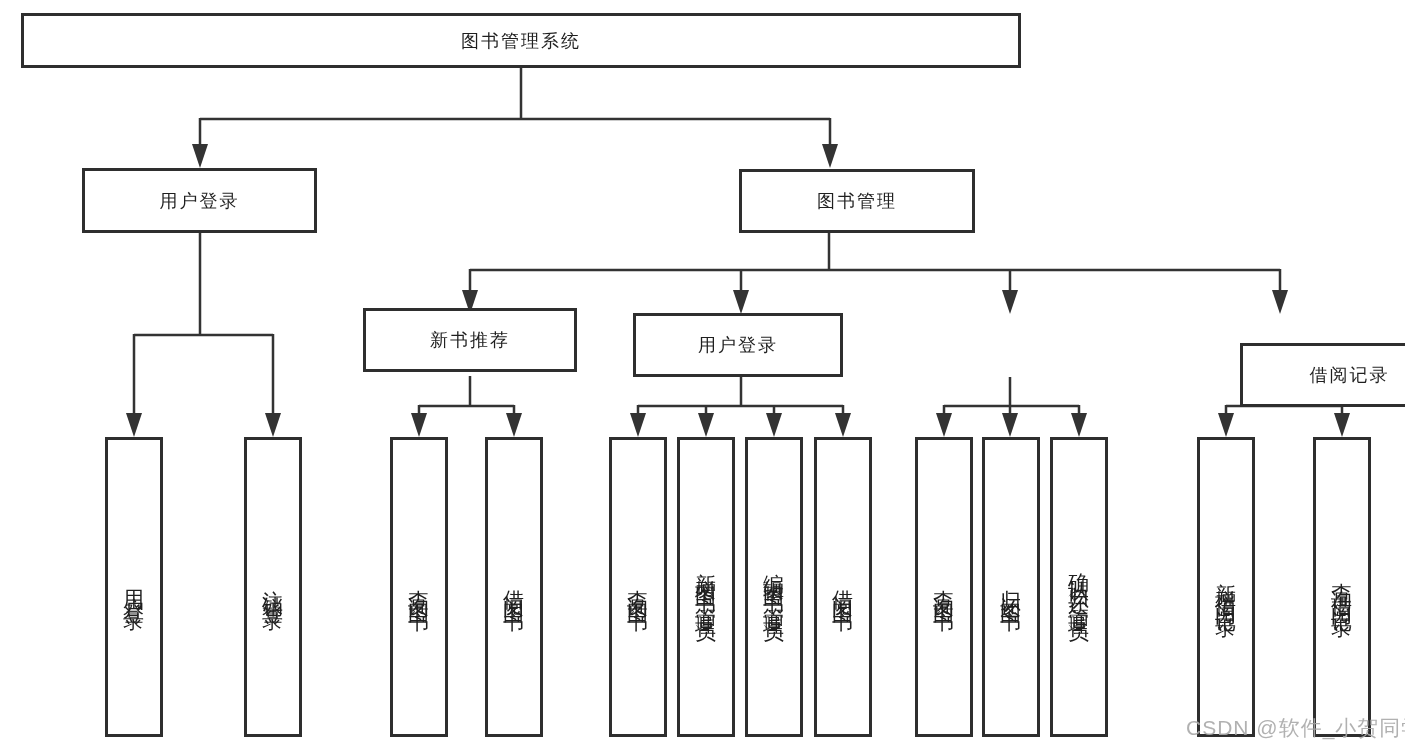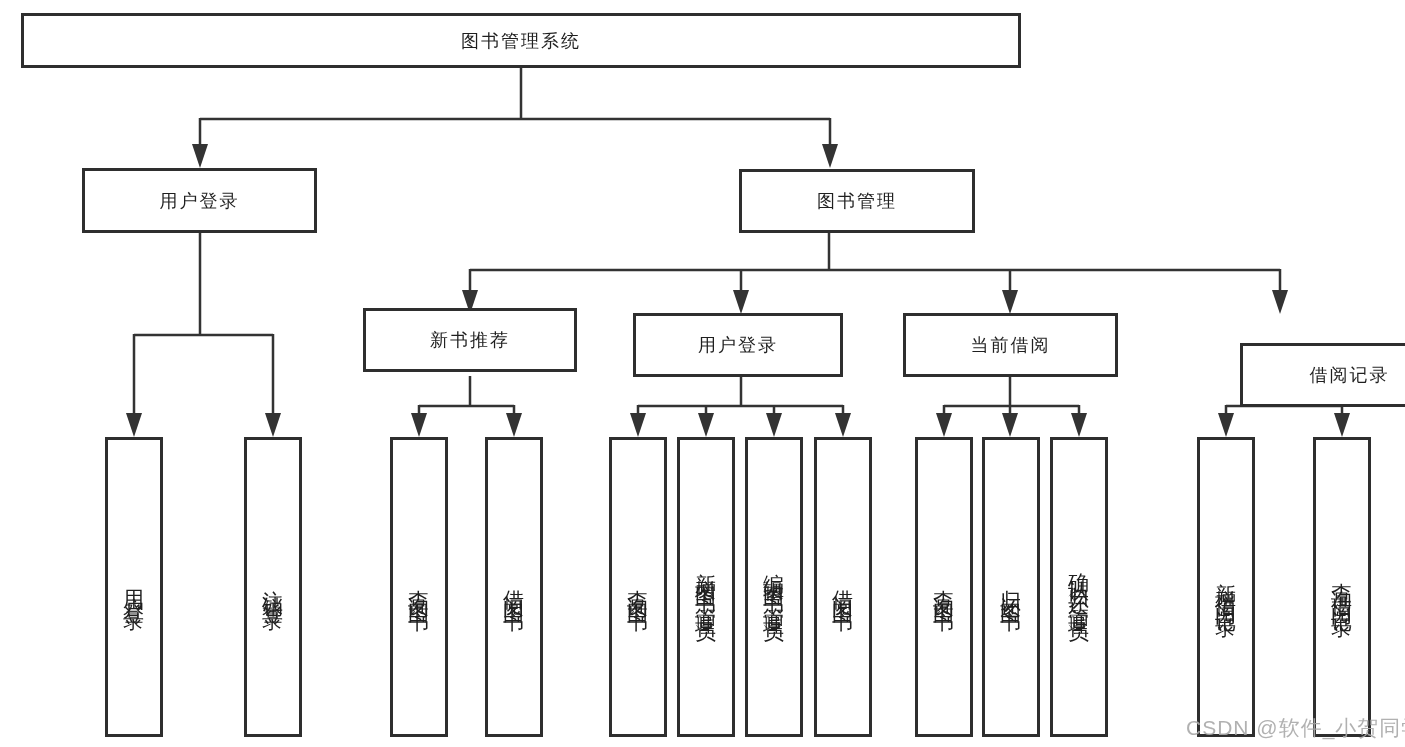--- a/index.html
+++ b/index.html
@@ -104,21 +104,20 @@
     </g>
   </svg>
 
   <div class="hbox" style="left:21px; top:13px; width:1000px; height:55px;">图书管理系统</div>
 
   <div class="hbox" style="left:82px; top:168px; width:235px; height:65px;">用户登录</div>
   <div class="hbox" style="left:711px; top:169px; width:236px; height:64px;margin-left:28px;">图书管理</div>
 
   <div class="hbox" style="left:363px; top:308px; width:214px; height:64px;">新书推荐</div>
   <div class="hbox" style="left:633px; top:313px; width:210px; height:64px;">用户登录</div>
-  <div class="hbox" style="left:903px; top:313px; width:215px; height:64px;">当前借阅</div>
   <div class="hbox" style="left:1240px; top:313px; width:219px; height:64px;margin-top:30px;">借阅记录</div>
 
   <div class="vbox" style="left:105px;">用户登录</div>
   <div class="vbox" style="left:244px;">注销登录</div>
 
   <div class="vbox" style="left:390px;">查询图书</div>
   <div class="vbox" style="left:485px;">借阅图书</div>
 
   <div class="vbox" style="left:609px;">查询图书</div>
   <div class="vbox" style="left:677px;">新增图书（管理员）</div>

